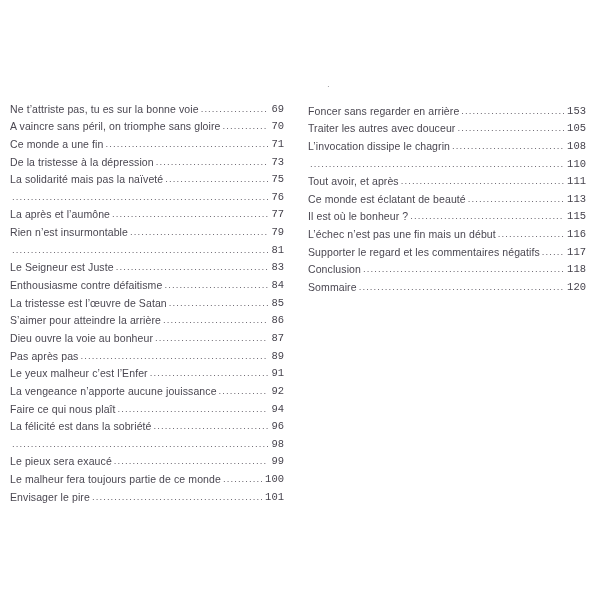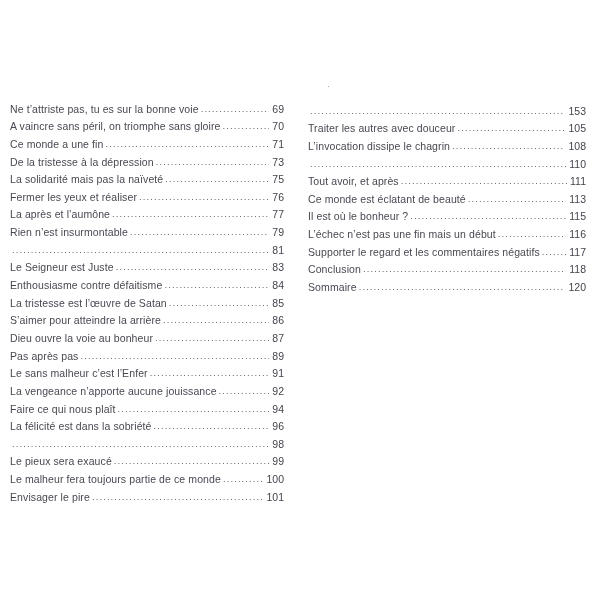--- a/index.html
+++ b/index.html
@@ -46,20 +46,21 @@
     white-space: nowrap;
     color: #605c66;
     font-size: 9.5px;
     letter-spacing: 1.1px;
     margin: 0 3px 0 2px;
     transform: translateY(-1px);
   }
   .toc-page {
     flex-shrink: 0;
     color: #46434d;
+    font-family: Liberation Mono, monospace;
   }
   .stray-mark {
     position: absolute;
     left: 327px;
     top: 83px;
     font-size: 8px;
     color: #8a888e;
     line-height: 8px;
   }
 </style>
@@ -94,21 +95,20 @@
       <span class="toc-page">73</span>
     </div>
 
     <div class="toc-row">
       <span class="toc-title">La solidarité mais pas la naïveté</span>
       <span class="toc-leader">........................................................................................................................................................................................................</span>
       <span class="toc-page">75</span>
     </div>
 
     <div class="toc-row">
-      <span class="toc-title">Fermer les yeux et réaliser</span>
       <span class="toc-leader">........................................................................................................................................................................................................</span>
       <span class="toc-page">76</span>
     </div>
 
     <div class="toc-row">
       <span class="toc-title">La après et l’aumône</span>
       <span class="toc-leader">........................................................................................................................................................................................................</span>
       <span class="toc-page">77</span>
     </div>
 
@@ -153,21 +153,21 @@
       <span class="toc-page">87</span>
     </div>
 
     <div class="toc-row">
       <span class="toc-title">Pas après pas</span>
       <span class="toc-leader">........................................................................................................................................................................................................</span>
       <span class="toc-page">89</span>
     </div>
 
     <div class="toc-row">
-      <span class="toc-title">Le sans malheur c’est l’Enfer</span>
+      <span class="toc-title">Le yeux malheur c’est l’Enfer</span>
       <span class="toc-leader">........................................................................................................................................................................................................</span>
       <span class="toc-page">91</span>
     </div>
 
     <div class="toc-row">
       <span class="toc-title">La vengeance n’apporte aucune jouissance</span>
       <span class="toc-leader">........................................................................................................................................................................................................</span>
       <span class="toc-page">92</span>
     </div>
 
@@ -201,20 +201,21 @@
     </div>
 
     <div class="toc-row">
       <span class="toc-title">Envisager le pire</span>
       <span class="toc-leader">........................................................................................................................................................................................................</span>
       <span class="toc-page">101</span>
     </div>
   </div>
   <div class="toc-col" id="col-right">
     <div class="toc-row">
+      <span class="toc-title">Foncer sans regarder en arrière</span>
       <span class="toc-leader">........................................................................................................................................................................................................</span>
       <span class="toc-page">153</span>
     </div>
 
     <div class="toc-row">
       <span class="toc-title">Traiter les autres avec douceur</span>
       <span class="toc-leader">........................................................................................................................................................................................................</span>
       <span class="toc-page">105</span>
     </div>
 

